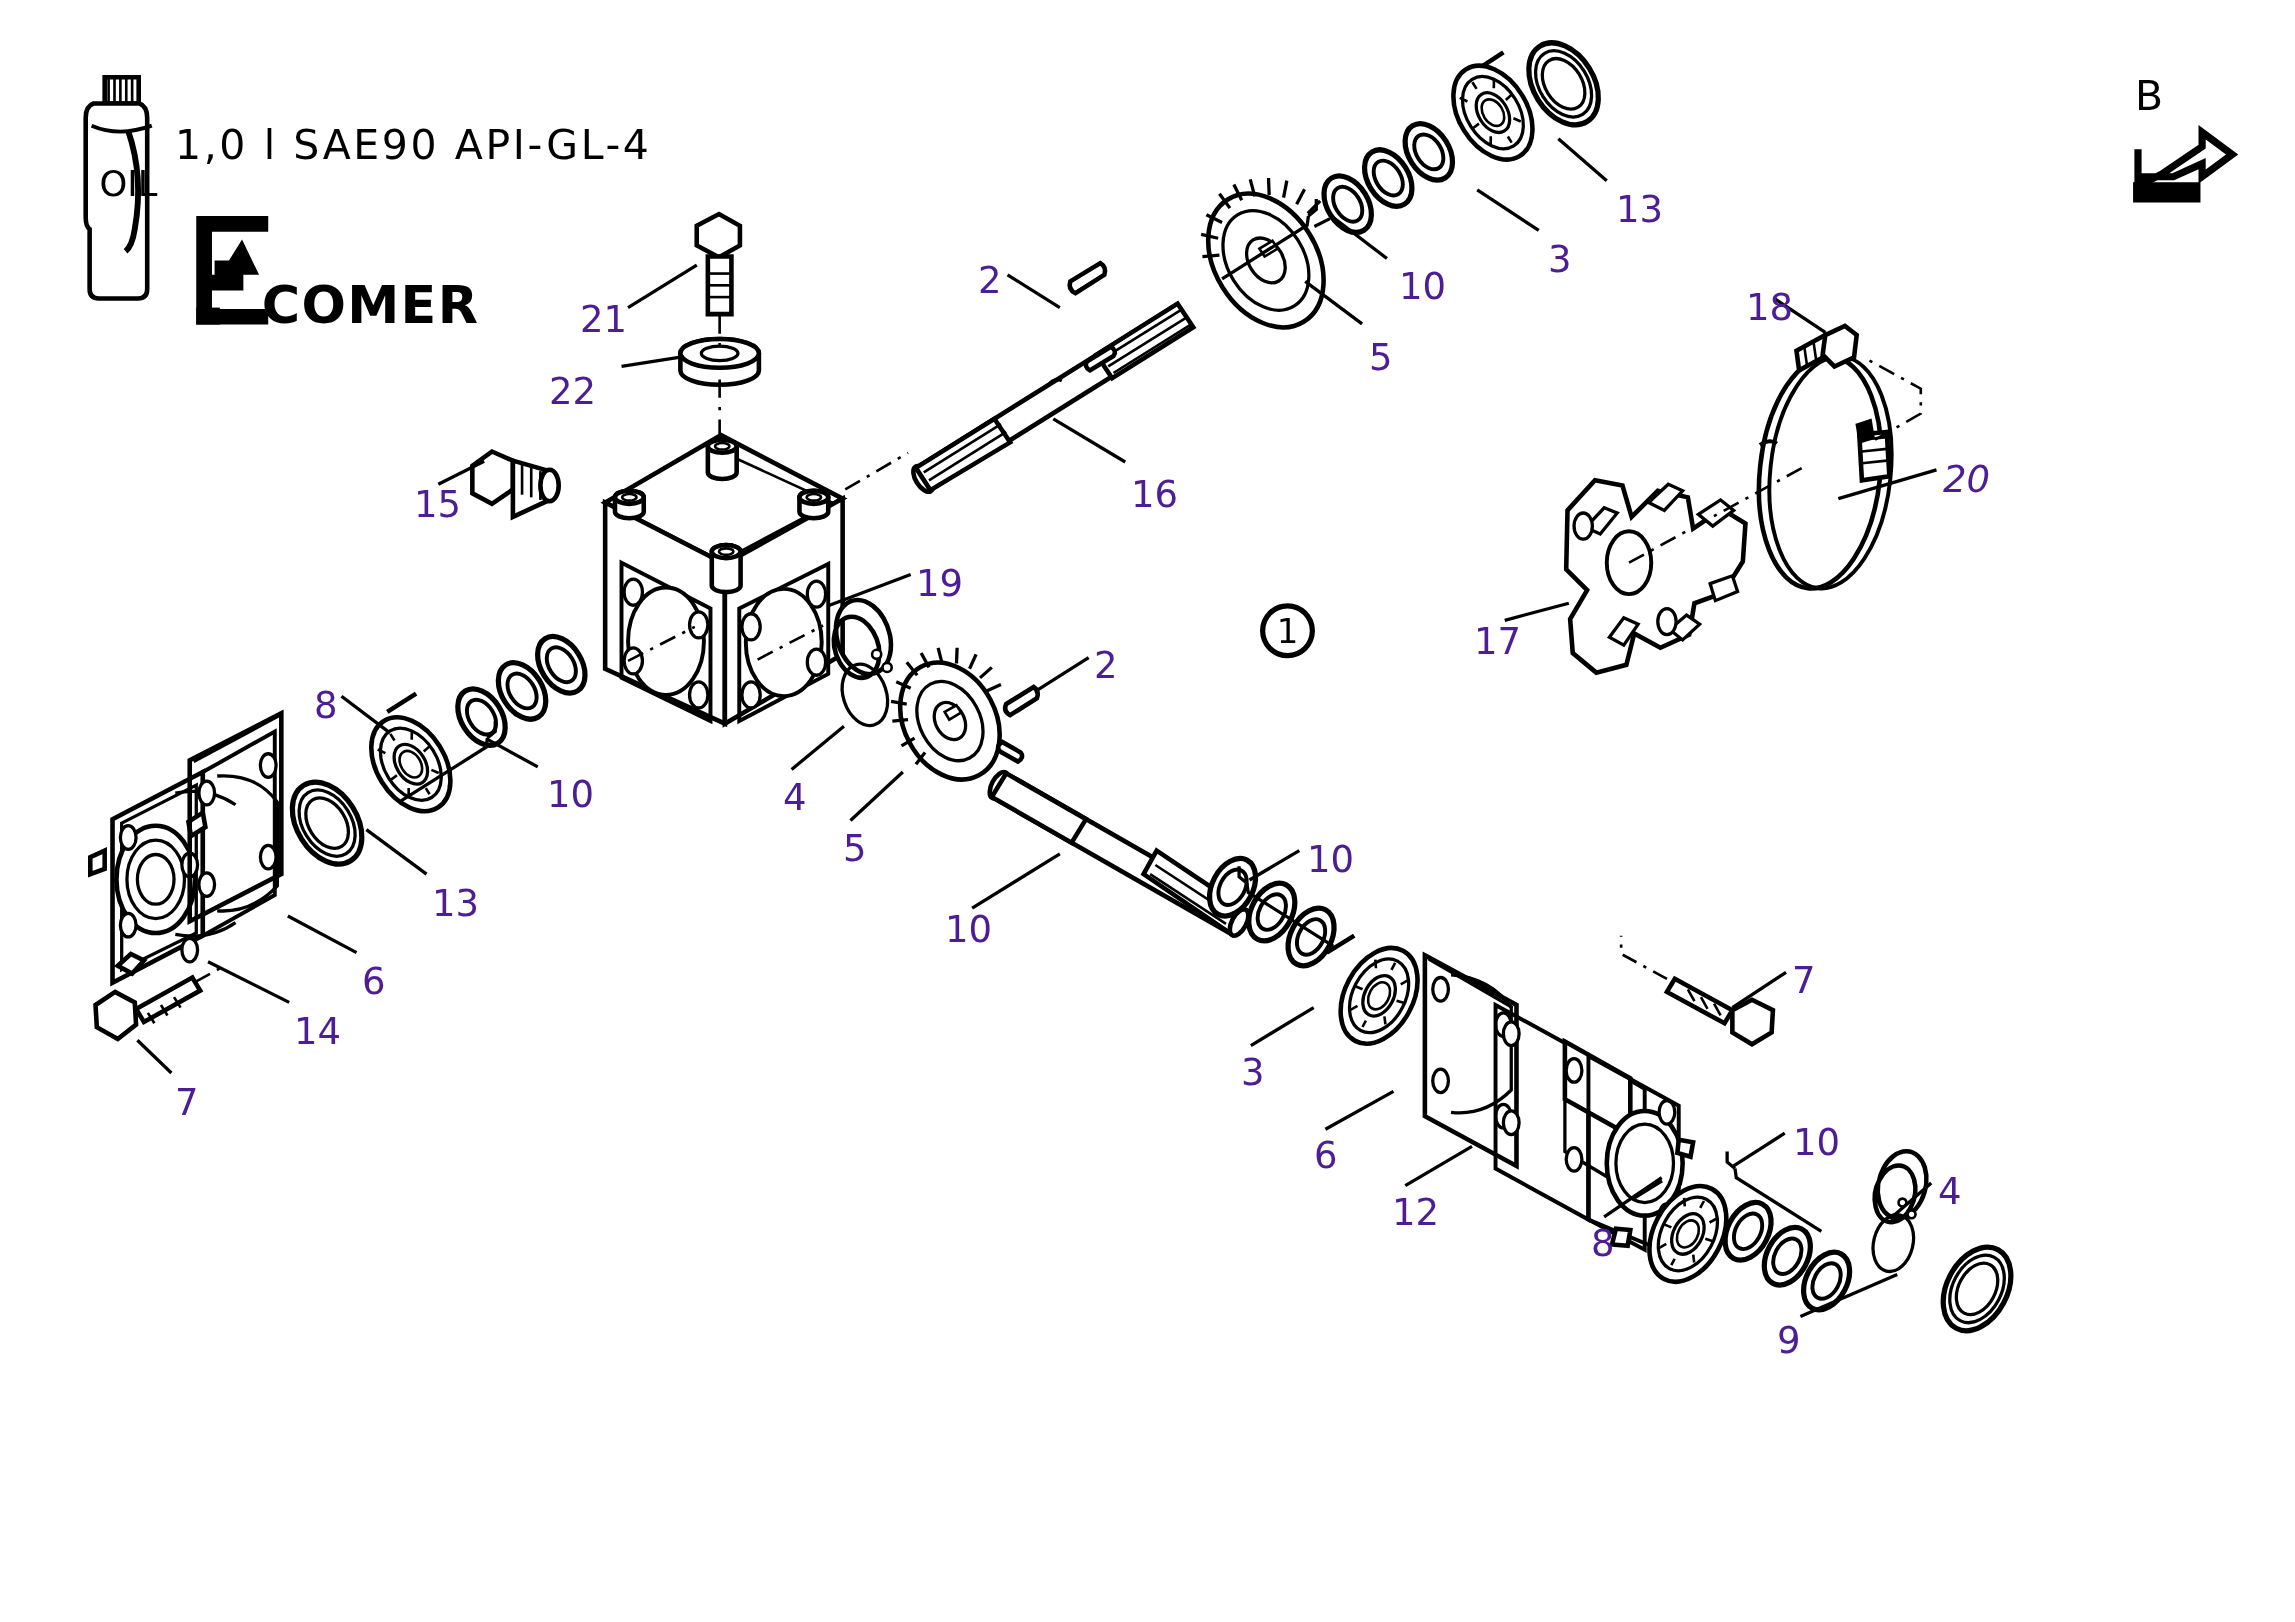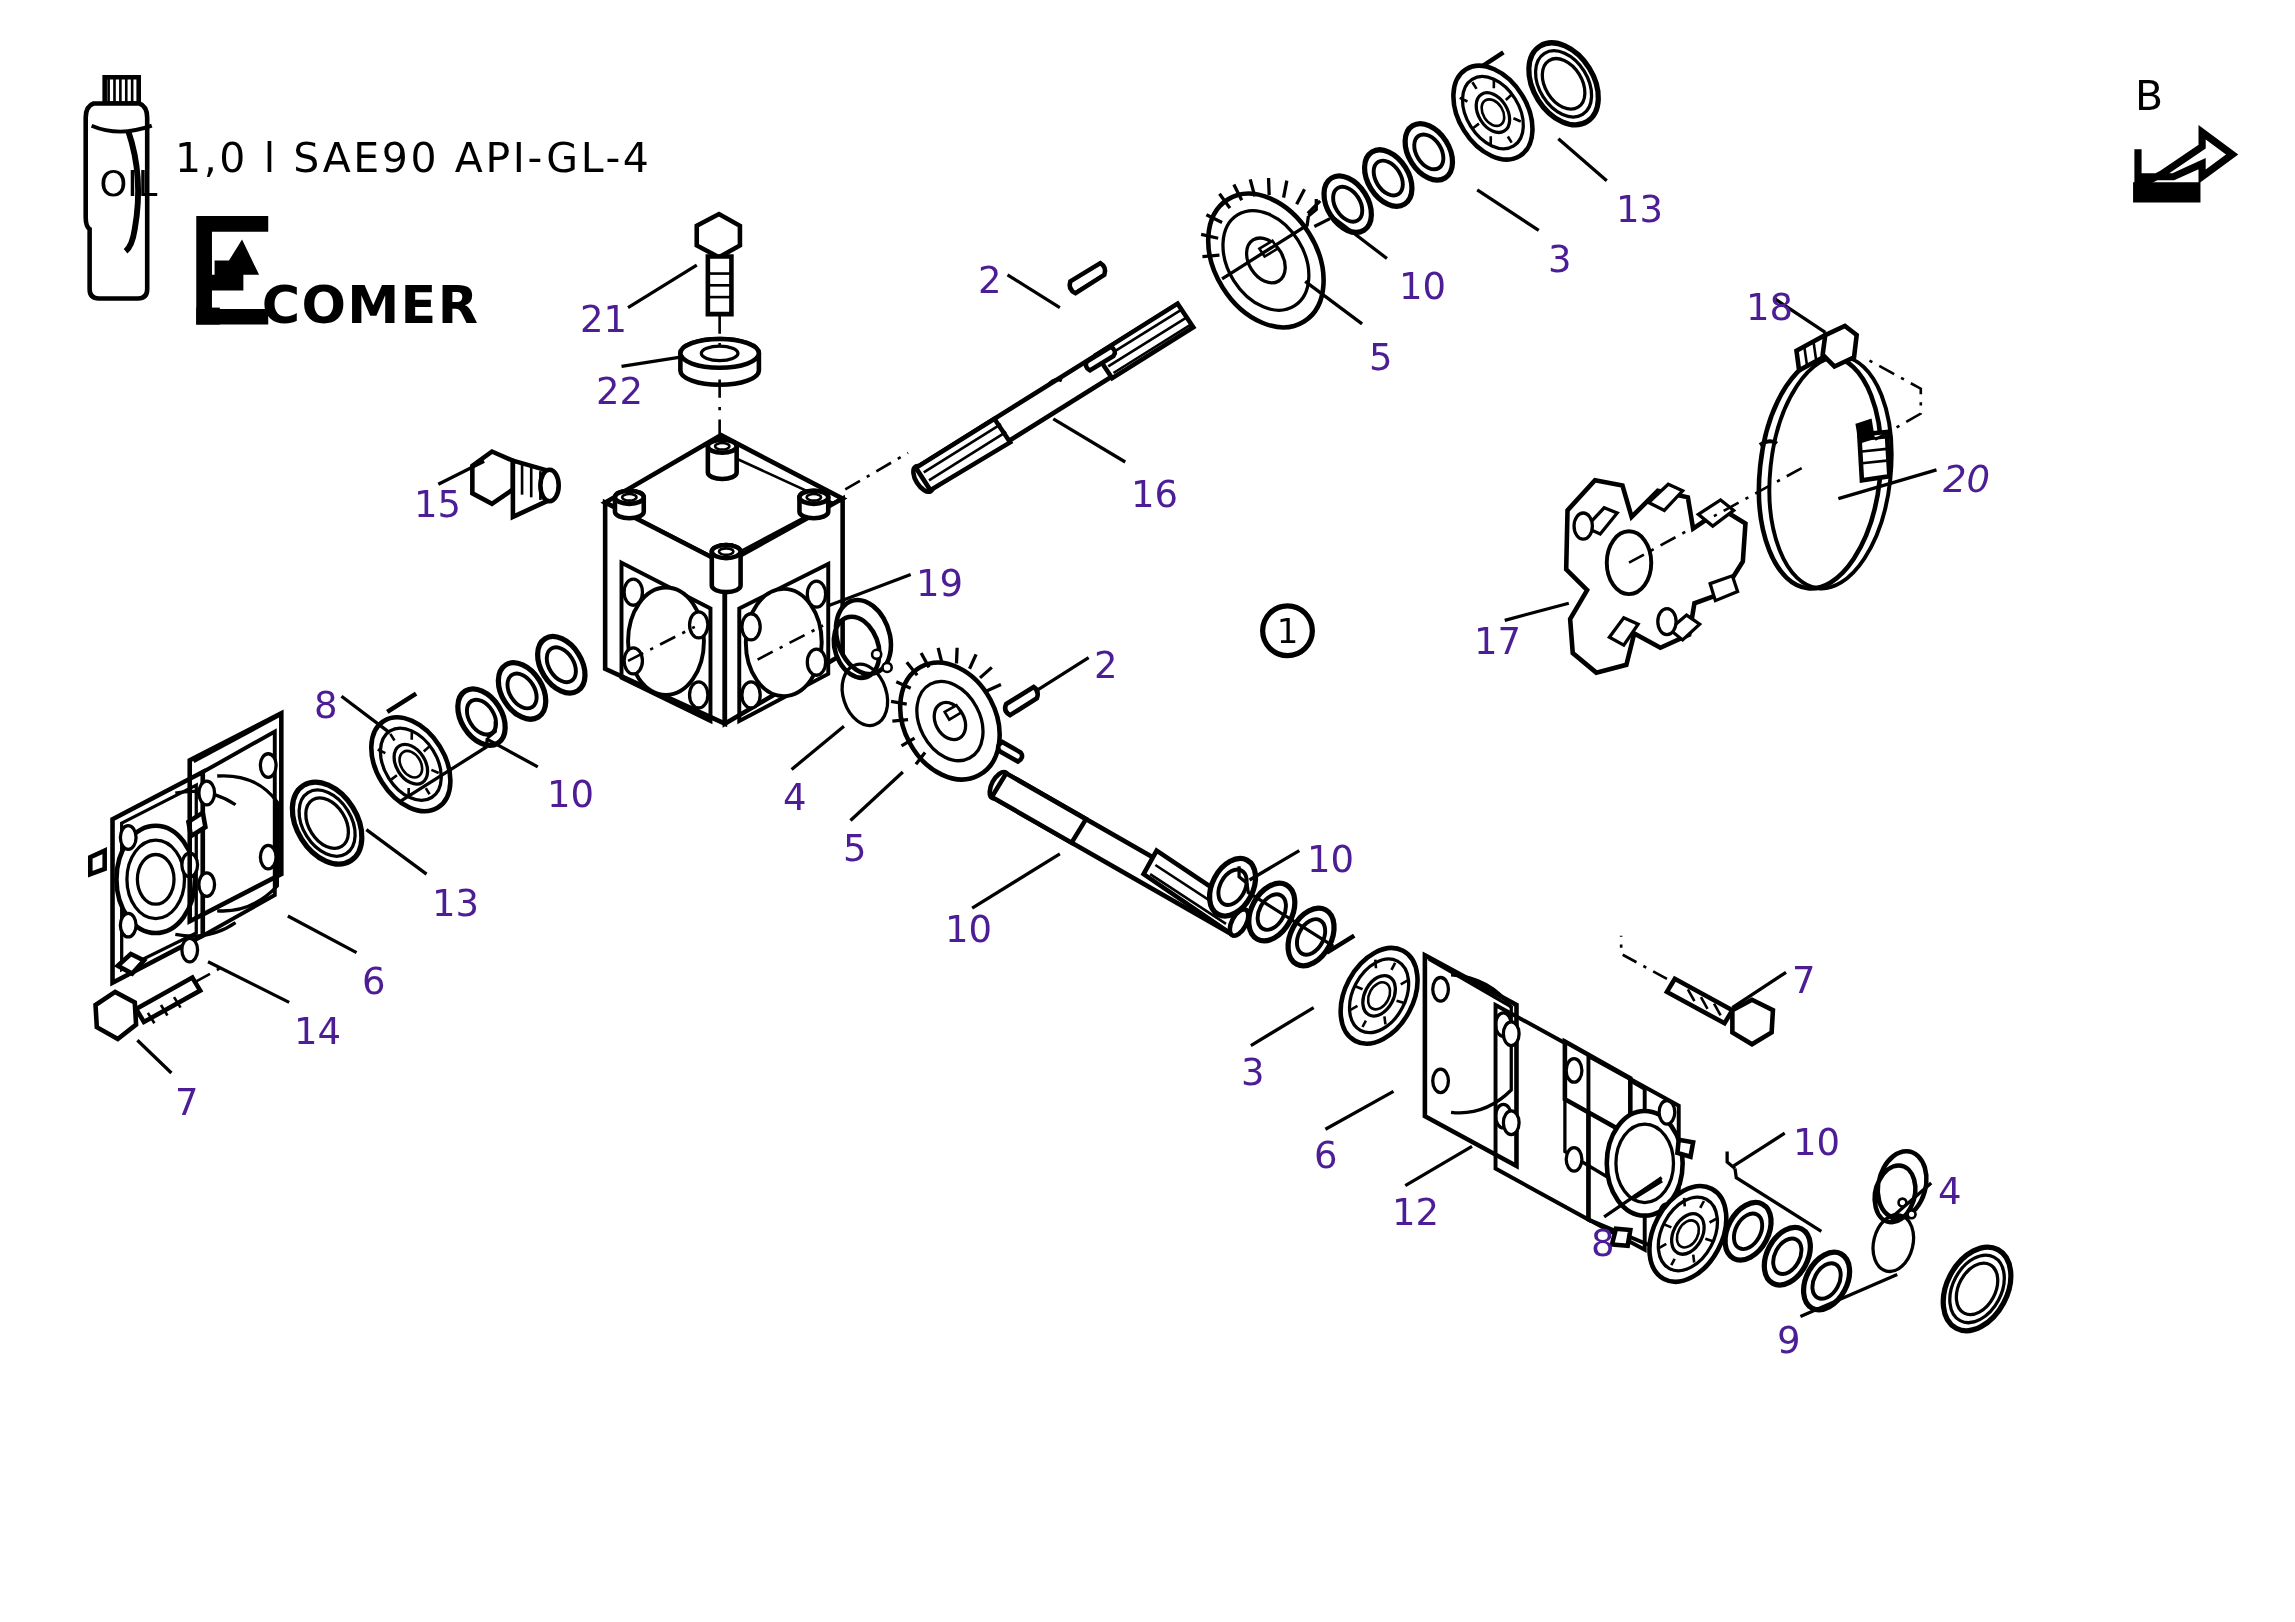--- a/index.html
+++ b/index.html
@@ -11,21 +11,21 @@
     font-family:"DejaVu Sans", sans-serif;
     overflow:hidden;
   }
   #sheet{position:absolute;left:0;top:0;width:2295px;height:1622px;}
   .hdr-text{
     position:absolute;
     font-family:"DejaVu Sans", sans-serif;
     color:#000;
     white-space:nowrap;
   }
-  #oil-spec{left:175px;top:134px;font-size:41px;letter-spacing:2.6px;}
+  #oil-spec{left:175px;top:121px;font-size:41px;letter-spacing:2.6px;}
   #view-letter{left:2135px;top:72px;font-size:41px;letter-spacing:1.3px;}
   .callout{
     position:absolute;
     font-family:"DejaVu Sans", sans-serif;
     font-size:37px;
     color:#4c1d95;
     white-space:nowrap;
     line-height:1;
   }
   #assy-num{
@@ -518,21 +518,21 @@
   </svg>
 
   <div class="hdr-text" id="oil-spec">1,0 l SAE90 API-GL-4</div>
 
   <div class="hdr-text" id="view-letter">B</div>
 
   <div id="assy-num">1</div>
 
   <div id="callout-layer">
       <div class="callout" style="left: 580px; top: 301px;">21</div>
-      <div class="callout" style="left: 596px; top: 373px; text-align: right;">22</div>
+      <div class="callout" style="left: 549px; top: 373px; text-align: right;">22</div>
       <div class="callout" style="left: 378px; top: 486px; margin-left: 36px;">15</div>
       <div class="callout" style="left: 978px; top: 262px;">2</div>
       <div class="callout" style="left: 1369px; top: 339px;">5</div>
       <div class="callout" style="left: 1399px; top: 268px;">10</div>
       <div class="callout" style="left: 1548px; top: 241px;">3</div>
       <div class="callout" style="left: 1616px; top: 191px;">13</div>
       <div class="callout" style="left: 1131px; top: 476px;">16</div>
       <div class="callout" style="left: 916px; top: 565px;">19</div>
       <div class="callout" style="left: 314px; top: 687px;">8</div>
       <div class="callout" style="left: 547px; top: 776px;">10</div>

